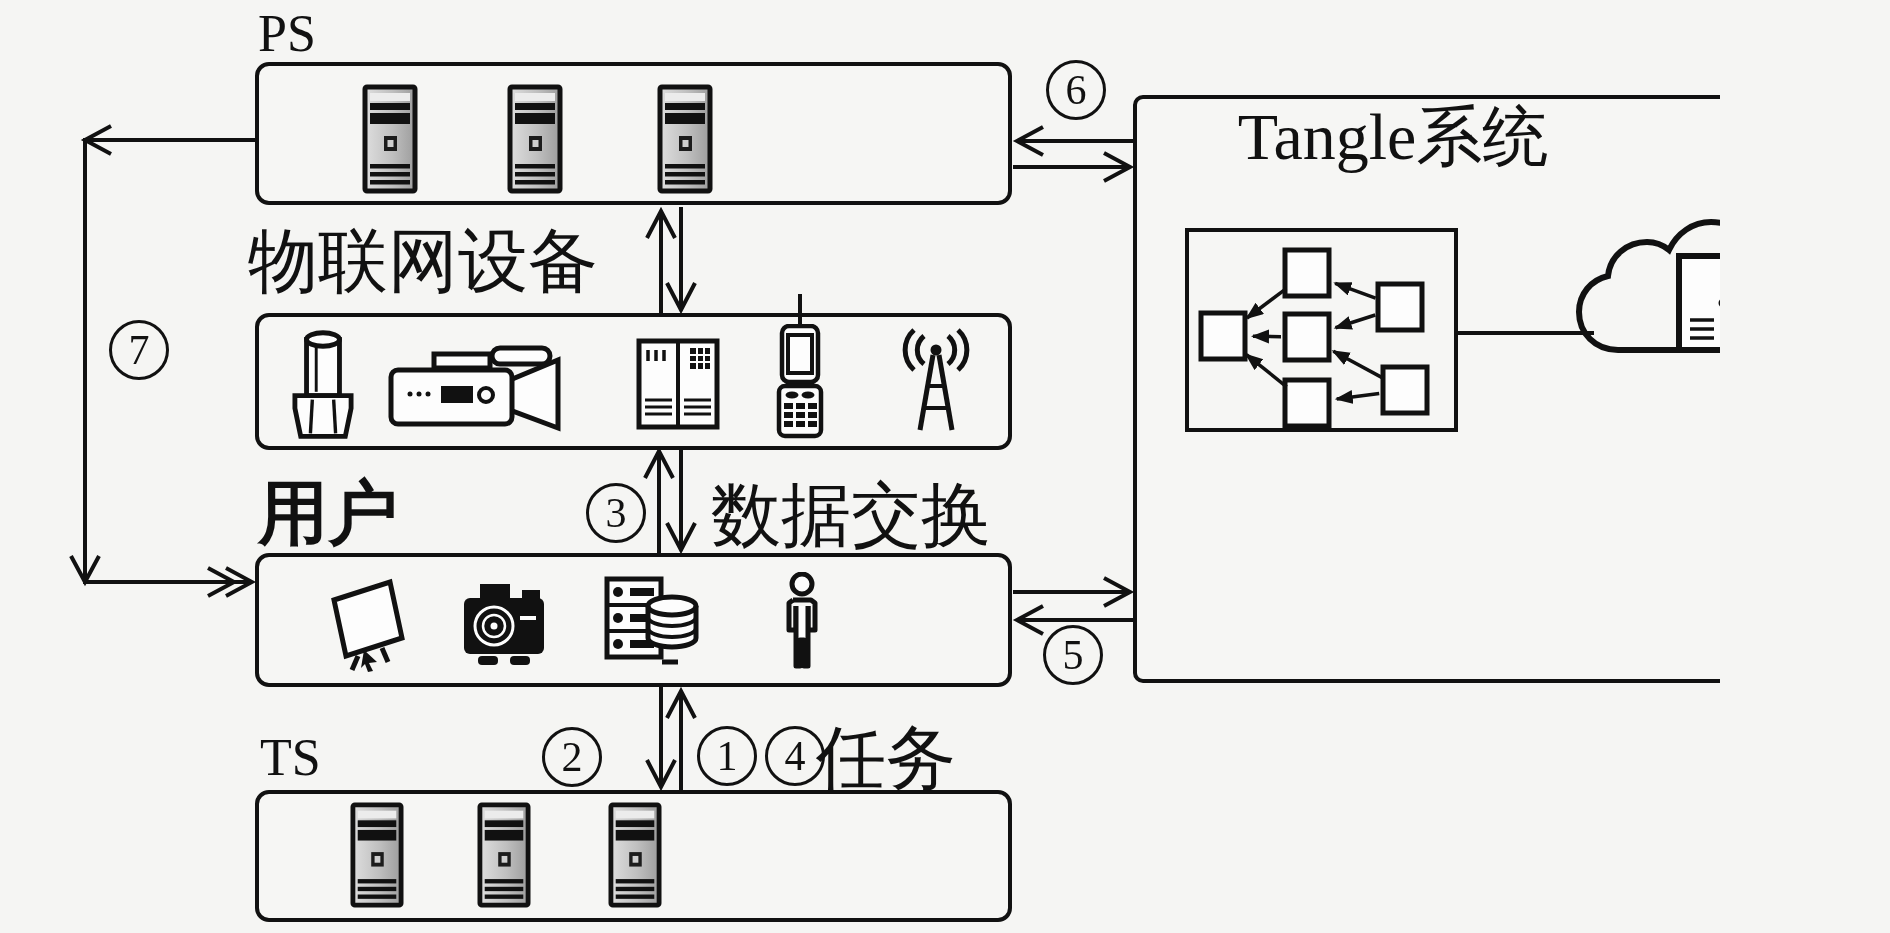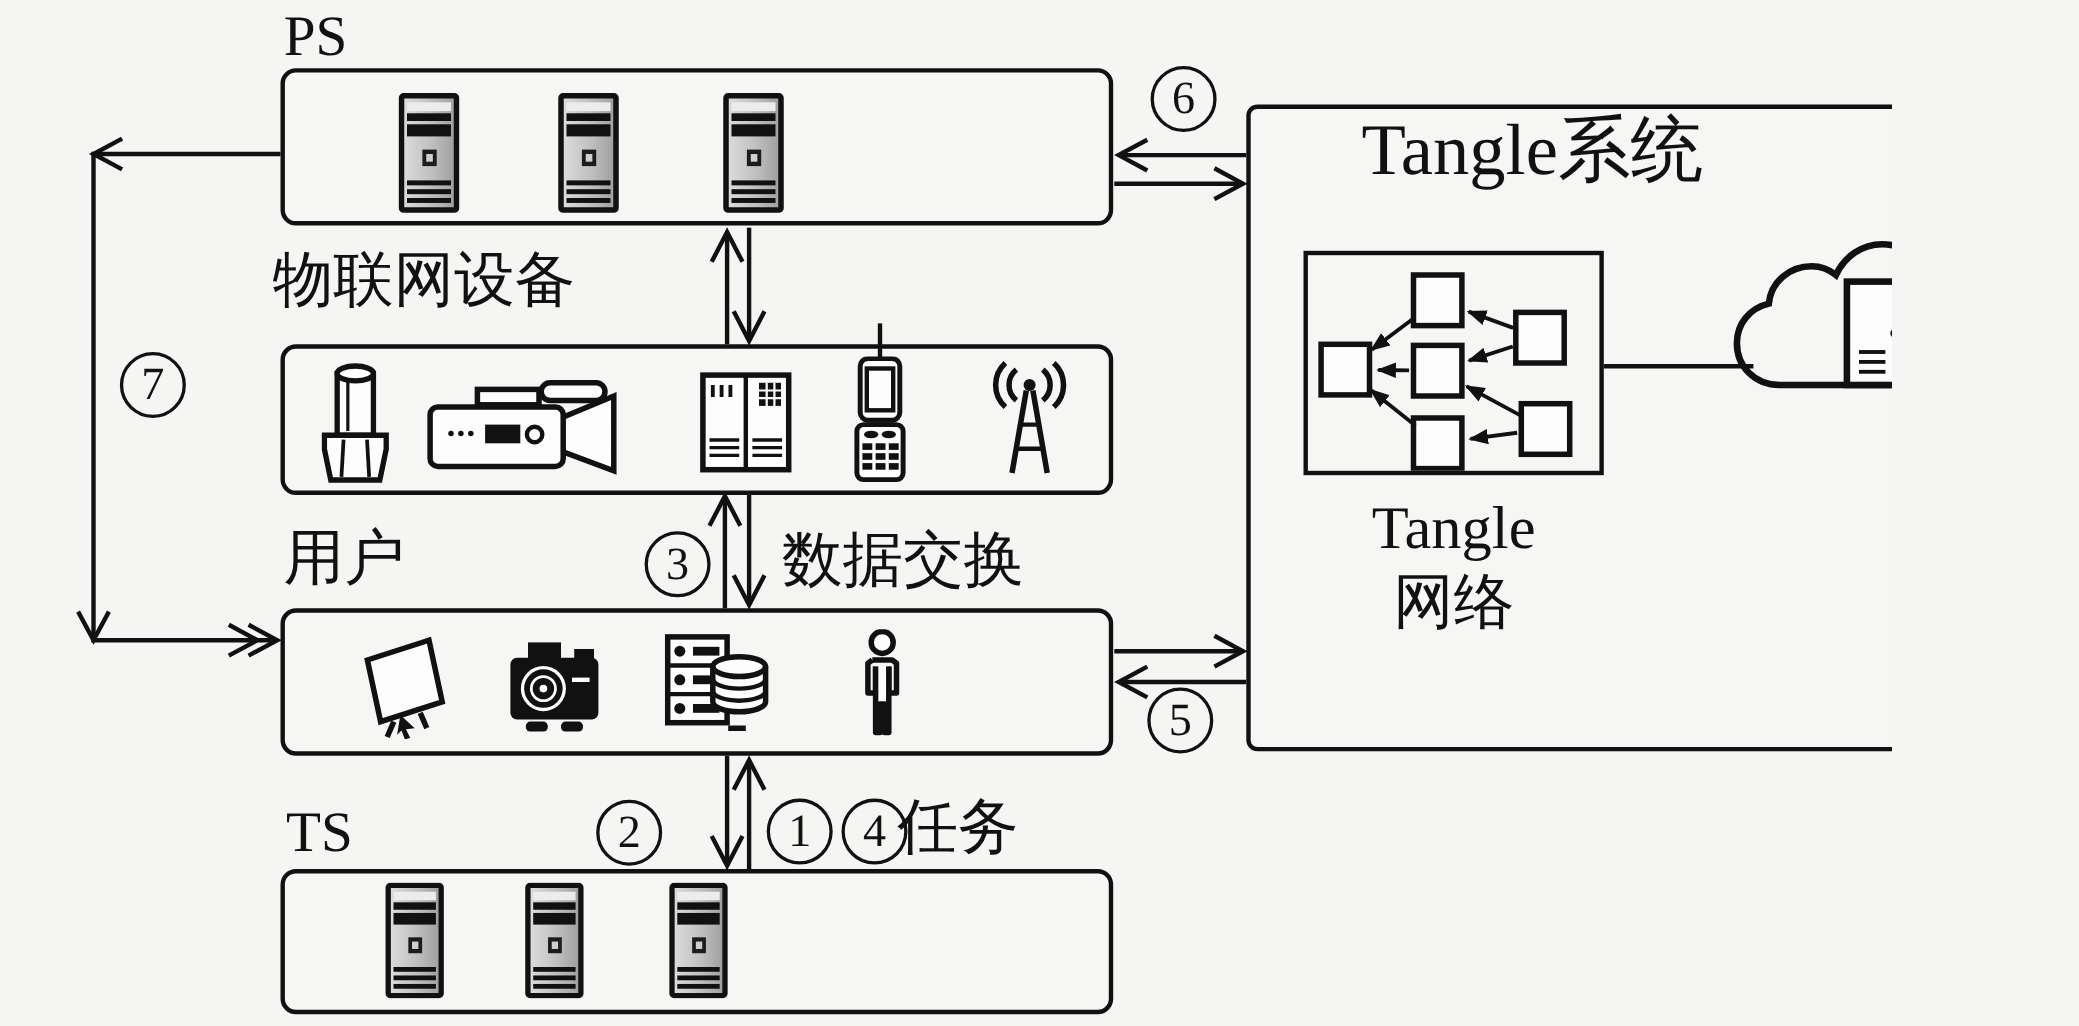--- a/index.html
+++ b/index.html
@@ -1,20 +1,20 @@
 <!DOCTYPE html>
 <html><head>
 <meta charset="utf-8">
 <style>
   html,body{margin:0;padding:0;background:#f5f5f3;}
   .stage{position:relative;width:1720px;height:933px;background:#f5f5f3;
          font-family:"Liberation Serif","DejaVu Serif",serif;color:#111;overflow:hidden;}
   .box{position:absolute;border:4px solid #111;border-radius:14px;background:#f6f6f4;box-sizing:border-box;}
   .dagbox{position:absolute;border:4px solid #111;background:#f6f6f4;box-sizing:border-box;}
-  .label{position:absolute;white-space:nowrap;line-height:1;font-size:55px;color:#111;}
+  .label{position:absolute;white-space:nowrap;line-height:1;font-size:70px;color:#111;}
   .label.en{font-size:52px;}
   .badge{position:absolute;width:54px;height:54px;border:3px solid #111;border-radius:50%;
          display:flex;align-items:center;justify-content:center;font-size:42px;background:transparent;}
   svg.icon{position:absolute;display:block;}
   #overlay{position:absolute;left:0;top:0;pointer-events:none;}
   #overlay line, #overlay polyline{stroke:#111;stroke-width:4;fill:none;}
   .dag-node{fill:#fdfdfd;stroke:#111;stroke-width:5;}
   .dag-edge{stroke:#111;stroke-width:3.5;}
   .centered{text-align:center;}
 </style>
@@ -182,29 +182,25 @@
         <line x1="97.67382476361706" y1="154.78745546621838" x2="57.453279118903396" y2="122.70678215436342" class="dag-edge" marker-end="url(#dagarrow)"></line>
         <line x1="186.58074008140392" y1="66.07252863191111" x2="146.17606913684165" y2="51.300928501641025" class="dag-edge" marker-end="url(#dagarrow)"></line>
         <line x1="186.25557593822566" y1="82.98207227799172" x2="146.55125853281652" y2="95.78991660231725" class="dag-edge" marker-end="url(#dagarrow)"></line>
         <line x1="193.13026954653247" y1="145.63167638741044" x2="144.38815052323173" y2="119.27114262991104" class="dag-edge" marker-end="url(#dagarrow)"></line>
         <line x1="190.22578337747467" y1="161.41902873564112" x2="147.73948071829844" y2="167.05496684349103" class="dag-edge" marker-end="url(#dagarrow)"></line>
       </svg>
   </div>
 
   <div class="label en" style="left:258px;top:8px;">PS</div>
   <div class="label" style="left:248px;top:227px;">物联网设备</div>
-  <div class="label" style="left:258px;top:479px;">用户</div>
+  <div class="label" style="left:258px;top:479px;font-weight:bold;">用户</div>
   <div class="label" style="left:687px;top:481px;margin-left:24px;">数据交换</div>
   <div class="label en" style="left:260px;top:732px;">TS</div>
   <div class="label" style="left:816px;top:724px;">任务</div>
   <div class="label centered" style="left:1133px;top:104px;width:520px;font-size:66px;">Tangle系统</div>
-  <div class="label centered" style="left:1195px;top:446px;width:253px;line-height:1.22;">
-    <div>Tangle</div>
-    <div>网络</div>
-  </div>
 
   <div class="badge" style="left:109px;top:320px;">
       <span>7</span>
     </div>
   <div class="badge" style="left:1046px;top:60px;">
       <span>6</span>
     </div>
   <div class="badge" style="left:1043px;top:625px;">
       <span>5</span>
     </div>

